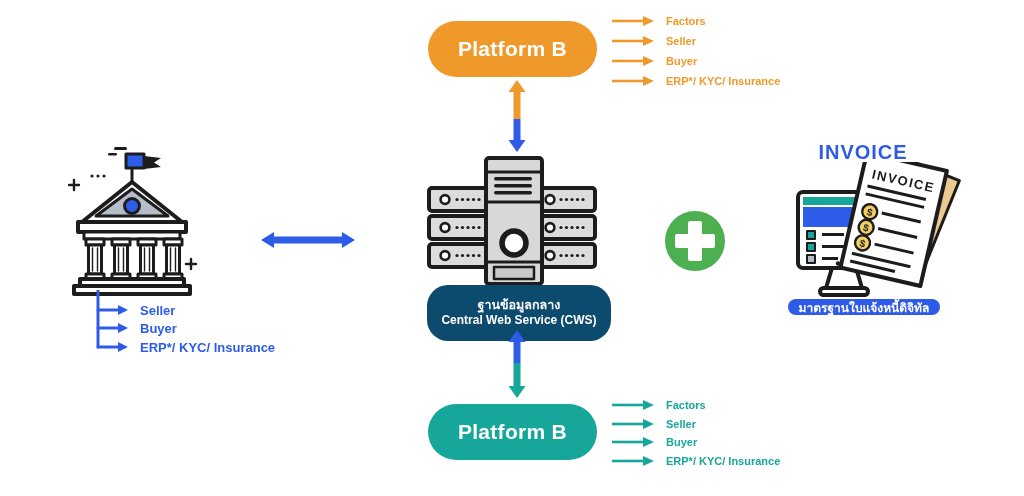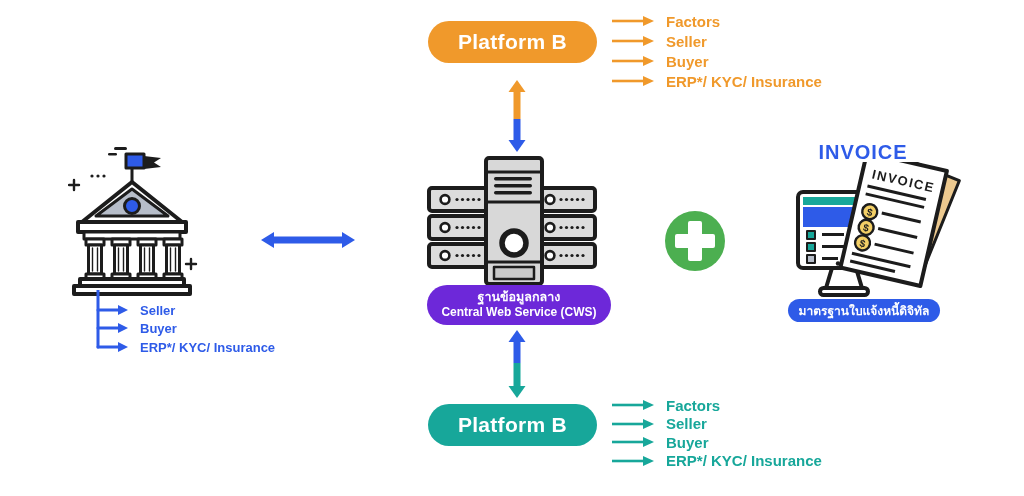--- a/index.html
+++ b/index.html
@@ -6,40 +6,40 @@
   .stage{
     position:relative;width:1024px;height:496px;background:#ffffff;overflow:hidden;
     font-family:"Liberation Sans", sans-serif;
   }
   .abs{position:absolute;}
   
   .pill{
     position:absolute;display:flex;align-items:center;justify-content:center;
     color:#ffffff;font-weight:bold;text-align:center;
   }
-  .pill.platform{width:169px;height:42px;border-radius:28px;font-size:21px;letter-spacing:.3px;}
+  .pill.platform{width:169px;height:56px;border-radius:28px;font-size:21px;letter-spacing:.3px;}
   .pill.orange{background:#F0992B;}
   .pill.tealbg{background:#17A79A;}
   .pill.cws{
-    left:427px;top:285px;width:184px;height:40px;border-radius:21px;background:#6d28d9;
+    left:427px;top:285px;width:184px;height:56px;border-radius:21px;background:#0c4a6e;
     flex-direction:column;line-height:1.25;
   }
   .pill.cws .th{font-size:12.5px;font-weight:bold;}
   .pill.cws .en{font-size:12px;font-weight:bold;}
   .pill.badge{
-    left:788px;top:299px;width:152px;height:23px;border-radius:13px;background:#2E5BE8;
+    left:788px;top:299px;width:152px;height:16px;border-radius:13px;background:#2E5BE8;
     font-size:12px;font-weight:bold;
   }
   
   .list{position:absolute;display:flex;flex-direction:column;}
   .list .row{display:flex;align-items:center;}
   .list.toplist .row{height:20px;}
   .list.bottomlist .row{height:18.5px;}
   .list .row svg{width:46px;height:12px;margin-right:10px;flex:0 0 auto;}
-  .list .row span{font-size:15px;font-weight:bold;white-space:nowrap;}
+  .list .row span{font-size:11px;font-weight:bold;white-space:nowrap;}
   .list.toplist{left:610px;top:11px;color:#F0992B;}
   .list.bottomlist{left:610px;top:396px;color:#17A79A;}
   .list .row span{color:currentColor;}
   
   .banklabel{position:absolute;left:140px;font-size:13px;font-weight:bold;color:#2E5BE8;white-space:nowrap;}
   
   .invoice-title{
     position:absolute;left:798px;top:141px;width:130px;text-align:center;
     font-size:20px;font-weight:bold;letter-spacing:1px;color:#2E5BE8;
   }

